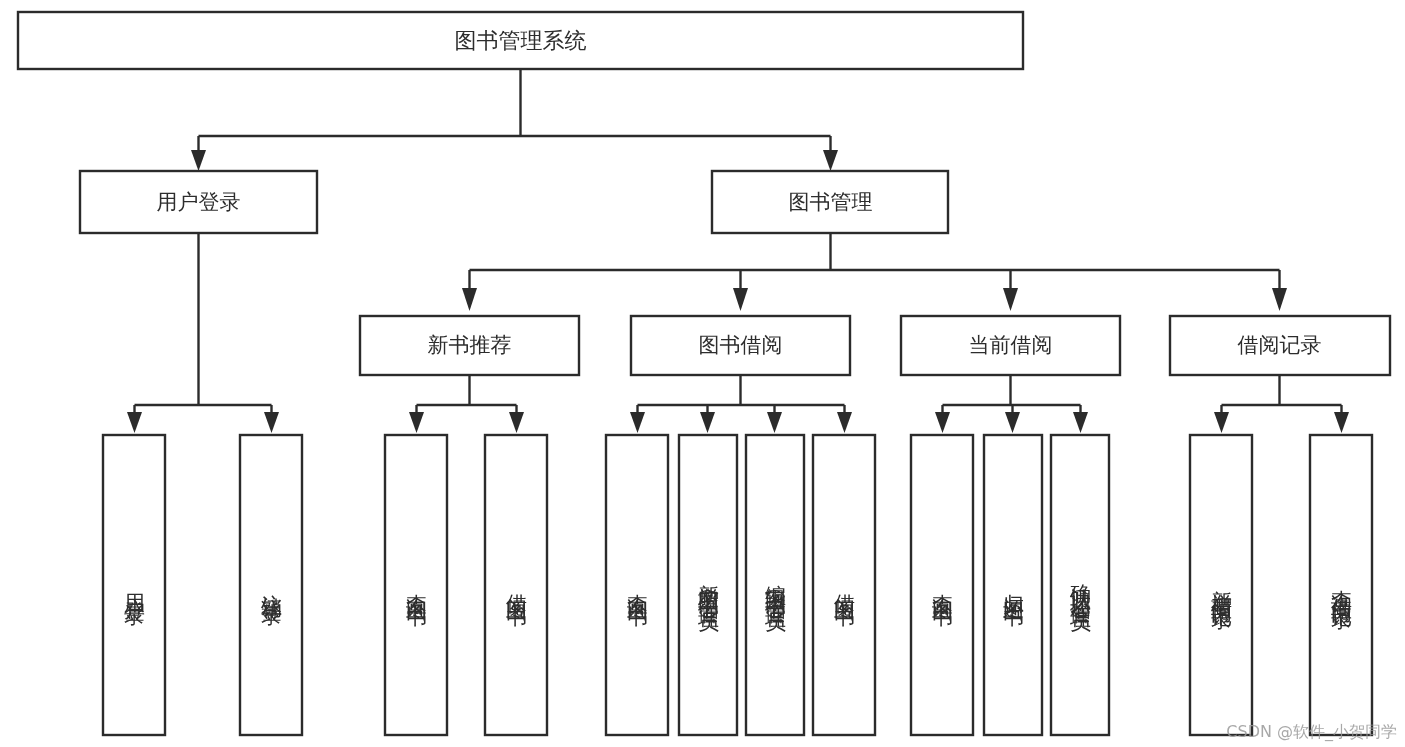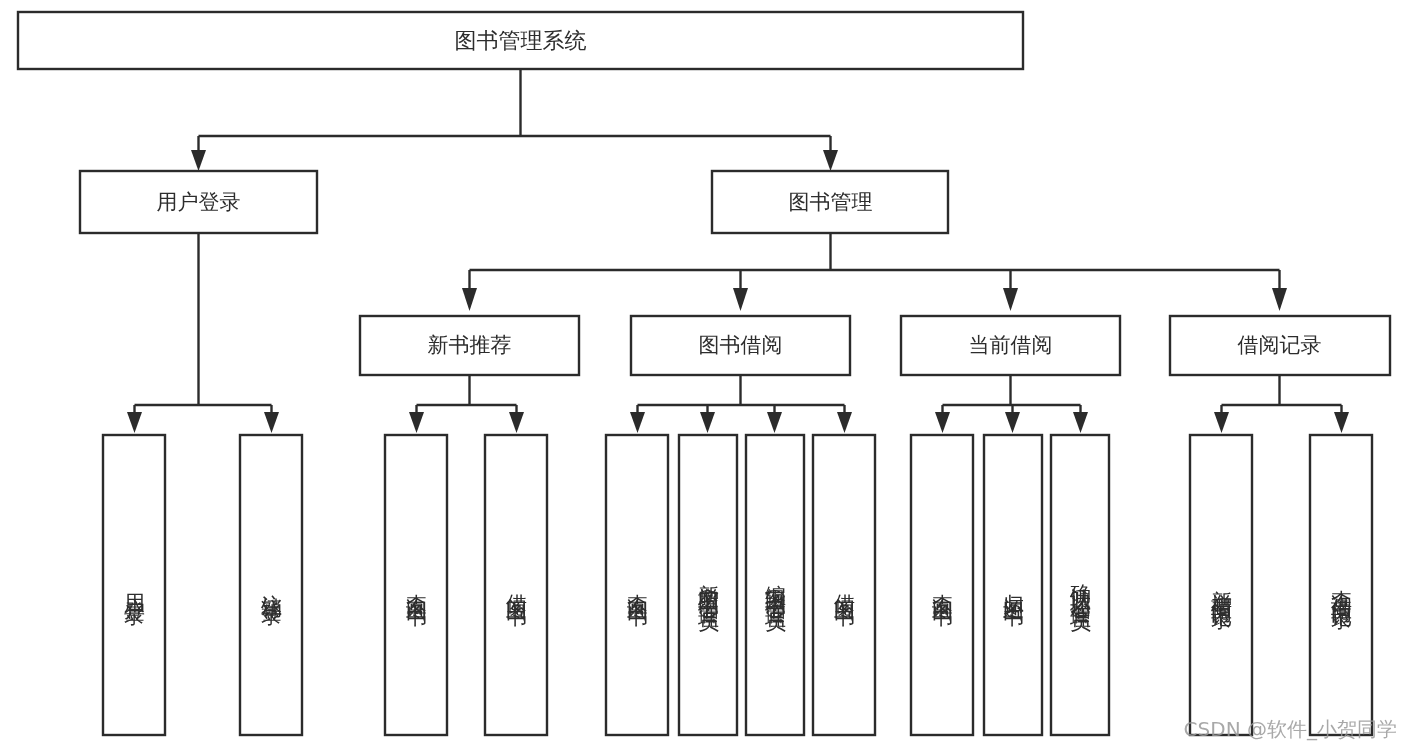--- a/index.html
+++ b/index.html
@@ -50,21 +50,21 @@
   }
   .arrow-head {
     fill: #2b2b2b;
     stroke: none;
   }
   .watermark {
     position: absolute;
     right: 8px;
     bottom: 4px;
     font-family: "DejaVu Sans", "Liberation Sans", sans-serif;
-    font-size: 20px;
+    font-size: 16px;
     color: #9a9a9a;
     opacity: 0.85;
     white-space: nowrap;
     pointer-events: none;
   }
 </style>
 </head>
 <body>
 
 <div id="diagram-root">

